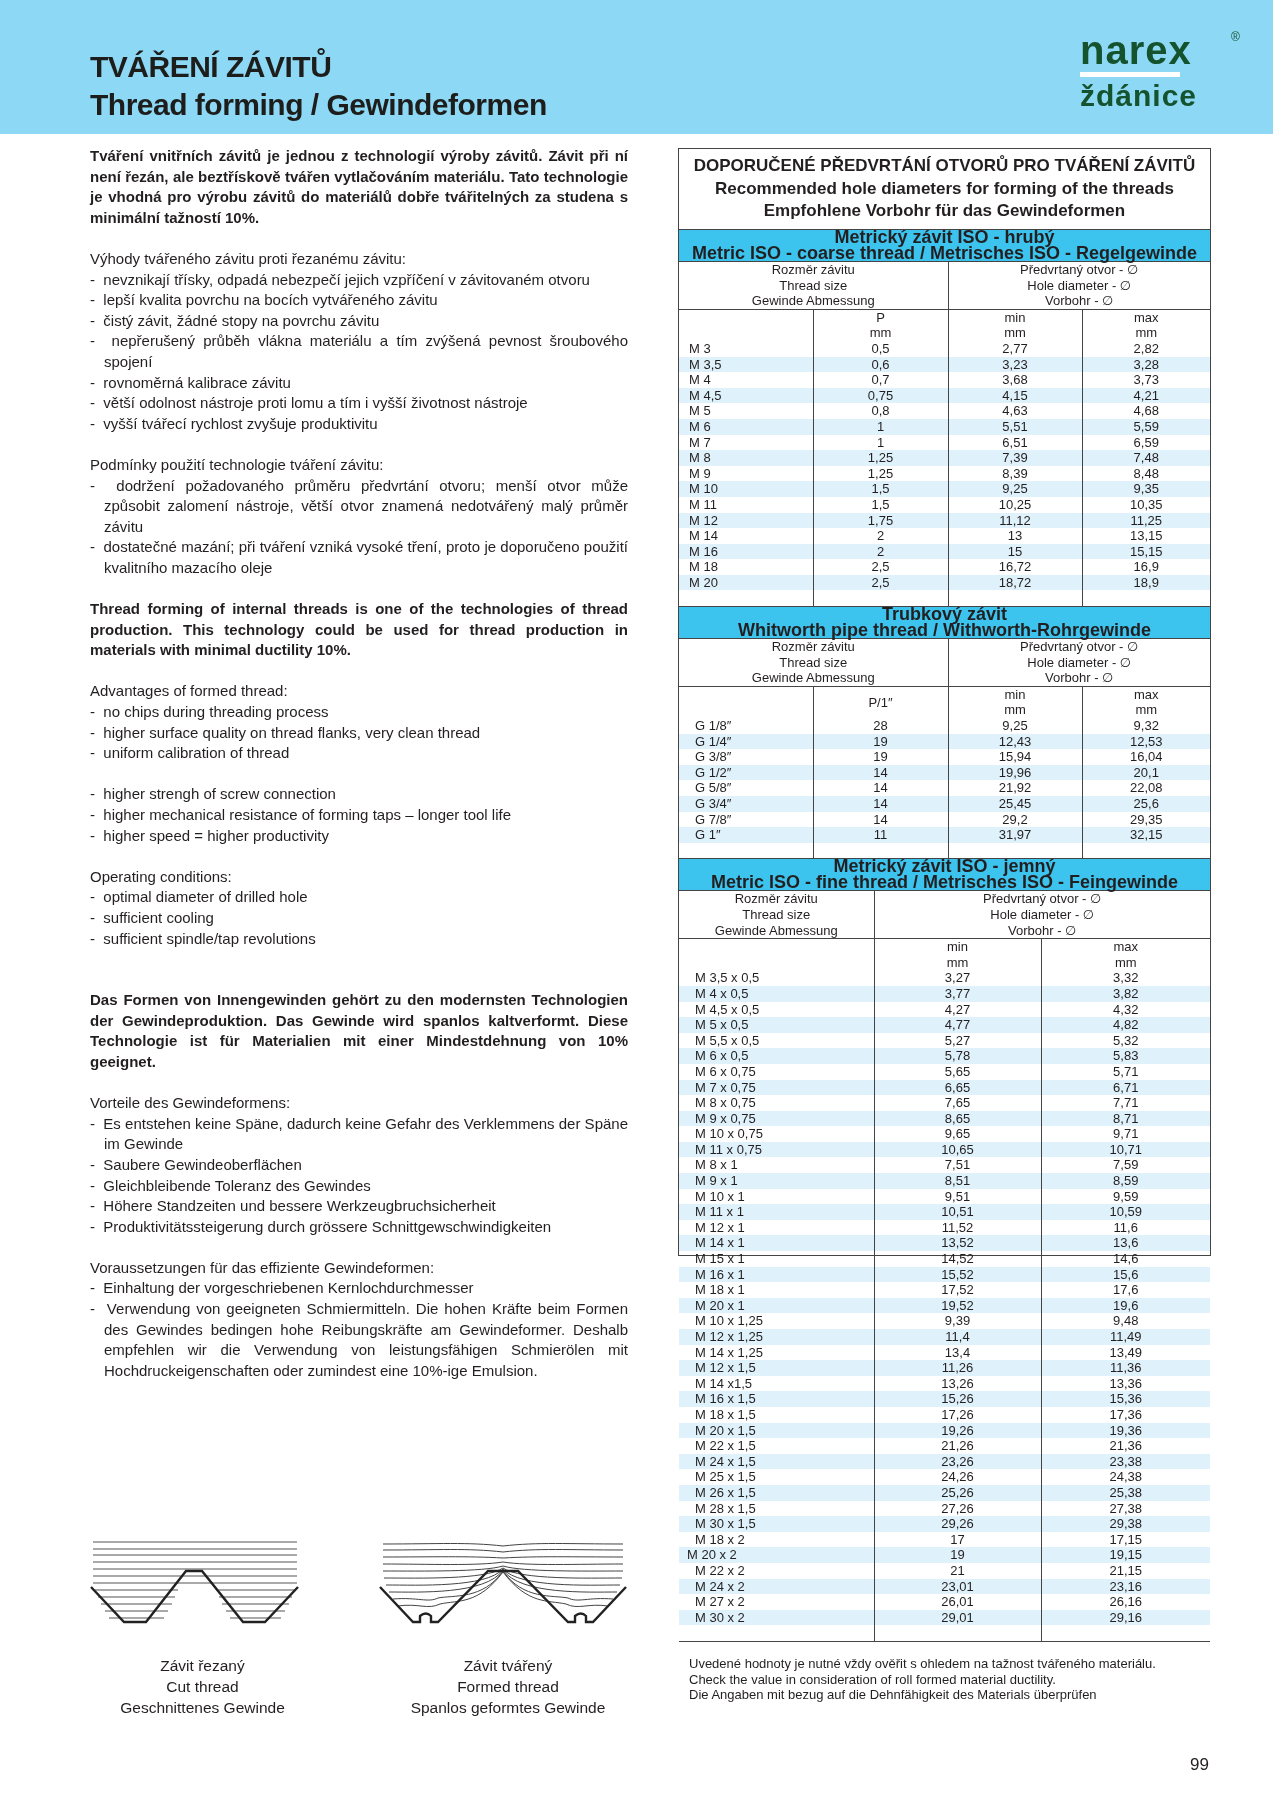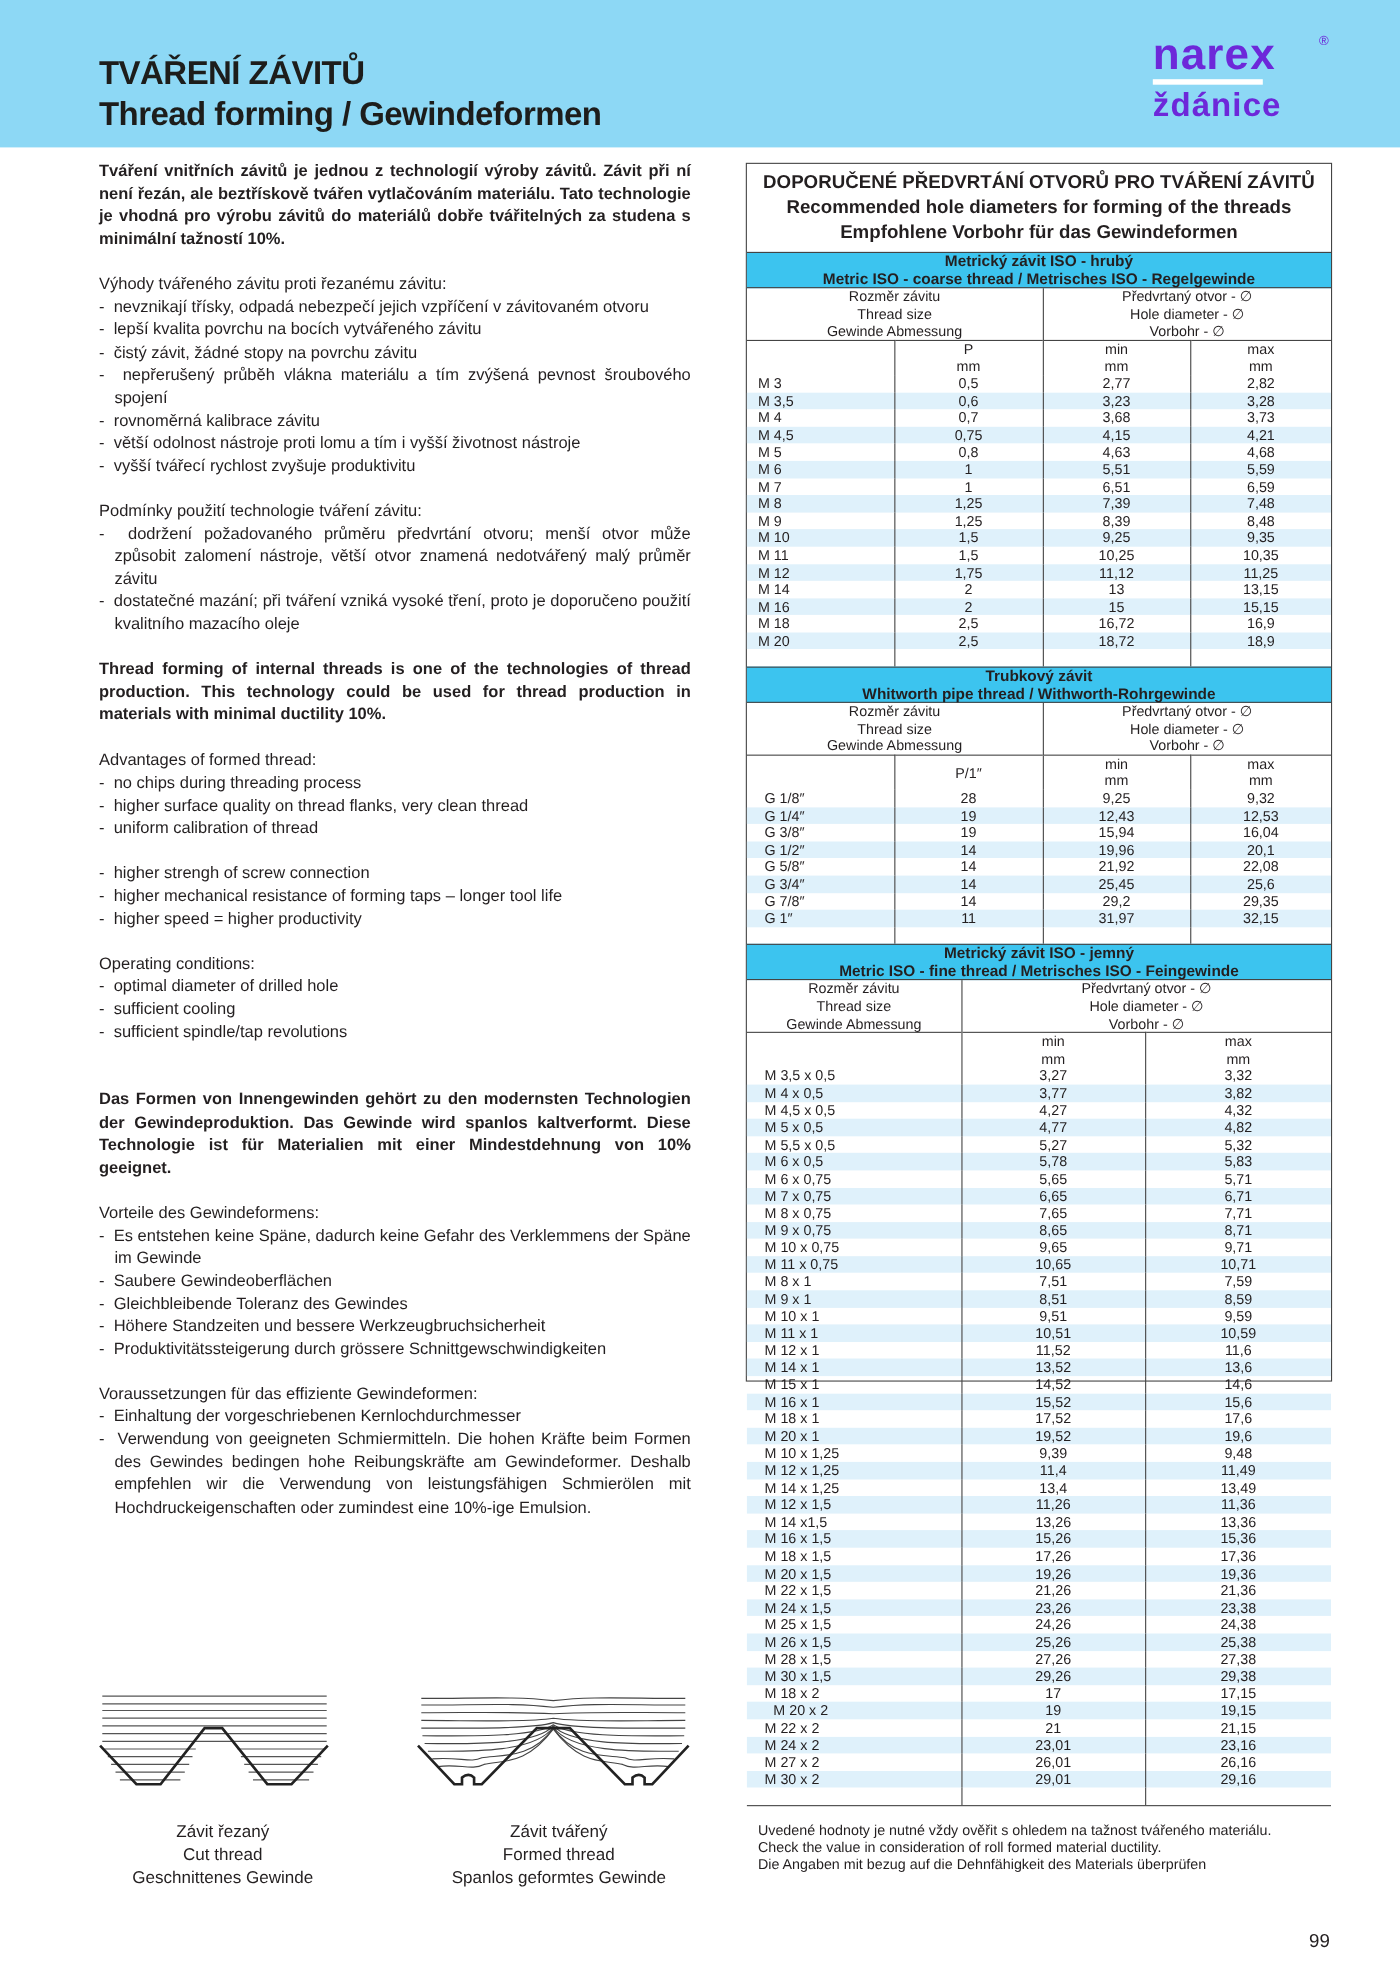--- a/index.html
+++ b/index.html
@@ -1,36 +1,36 @@
 <!DOCTYPE html>
 <html><head>
 <meta charset="utf-8">
 <style>
   html, body { margin:0; padding:0; }
   body { width:1273px; height:1800px; background:#fff; position:relative; overflow:hidden;
          font-family:"Liberation Sans", "DejaVu Sans", sans-serif; color:#231f20; }
   .header { position:absolute; left:0; top:0; width:1273px; height:134px; background:#8dd8f5; }
   .title1 { position:absolute; left:90px; top:50px; font-size:30px; font-weight:bold; letter-spacing:-0.5px; color:#1d1d1b; }
   .title2 { position:absolute; left:90px; top:88px; font-size:30px; font-weight:bold; letter-spacing:-0.5px; color:#1d1d1b; }
-  .logo { position:absolute; left:1044px; top:30px; width:160px; height:85px; color:#6d28d9; }
+  .logo { position:absolute; left:1076px; top:30px; width:160px; height:85px; color:#14532d; }
   .logo .l1 { position:absolute; left:4px; top:0px; font-size:40px; font-weight:bold; letter-spacing:1px; line-height:40px; }
   .logo .ul { position:absolute; left:4px; top:42px; width:100px; height:5px; background:#fff; }
   .logo .l2 { position:absolute; left:4px; top:50px; font-size:30px; font-weight:bold; letter-spacing:1px; line-height:32px; }
   .logo .reg { position:absolute; left:155px; top:0; font-size:12px; }
 
   .left { position:absolute; left:90px; top:146px; width:538px; font-size:15px; line-height:20.6px; }
   .left p { margin:0; }
   .bold { font-weight:bold; text-align:justify; }
   .gap { height:20.6px; }
   .gap2 { height:41px; }
   .li { padding-left:14px; text-indent:-14px; text-align:justify; }
 
   .tbox { position:absolute; left:678px; top:148px; width:533px; height:1108px; border:1.5px solid #444; box-sizing:border-box; }
   .thead { text-align:center; font-weight:bold; font-size:17px; line-height:22.5px; padding-top:6px; height:80px; box-sizing:border-box; }
-  .sec { background:#3cc4ef; text-align:center; font-weight:bold; font-size:14px; line-height:15.5px; border-top:1.5px solid #444; border-bottom:1.5px solid #444; }
+  .sec { background:#3cc4ef; text-align:center; font-weight:bold; font-size:18px; line-height:15.5px; border-top:1.5px solid #444; border-bottom:1.5px solid #444; }
   table { border-collapse:collapse; width:100%; font-size:13px; }
   td { padding:0; line-height:15.6px; height:15.6px; }
   .hdr td { text-align:center; vertical-align:top; }
   .c1 { padding-left:10px; }
   .cc { text-align:center; }
   .vr { border-right:1.2px solid #444; }
   .bt { border-top:1.2px solid #444; }
   tr.odd td { background:#dff1fb; }
   .note { border-top:1.5px solid #444; padding:14px 0 0 10px; font-size:13px; line-height:15.6px; height:90px; box-sizing:border-box; }
 
@@ -631,21 +631,21 @@
           <td class="c1 vr" style="padding-left: 16px;">M 30 x 1,5</td>
           <td class="cc vr">29,26</td>
           <td class="cc">29,38</td>
         </tr>
         <tr>
           <td class="c1 vr" style="padding-left: 16px;">M 18 x 2</td>
           <td class="cc vr">17</td>
           <td class="cc">17,15</td>
         </tr>
         <tr class="odd">
-          <td class="c1 vr" style="padding-left: 24px;">M 20 x 2</td>
+          <td class="c1 vr" style="padding-left: 8px;">M 20 x 2</td>
           <td class="cc vr">19</td>
           <td class="cc">19,15</td>
         </tr>
         <tr>
           <td class="c1 vr" style="padding-left: 16px;">M 22 x 2</td>
           <td class="cc vr">21</td>
           <td class="cc">21,15</td>
         </tr>
         <tr class="odd">
           <td class="c1 vr" style="padding-left: 16px;">M 24 x 2</td>

